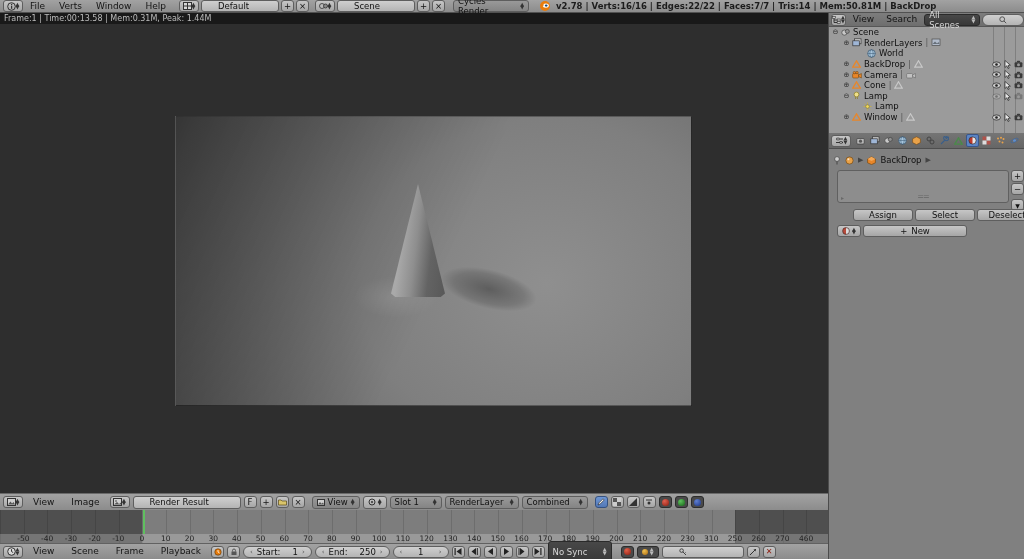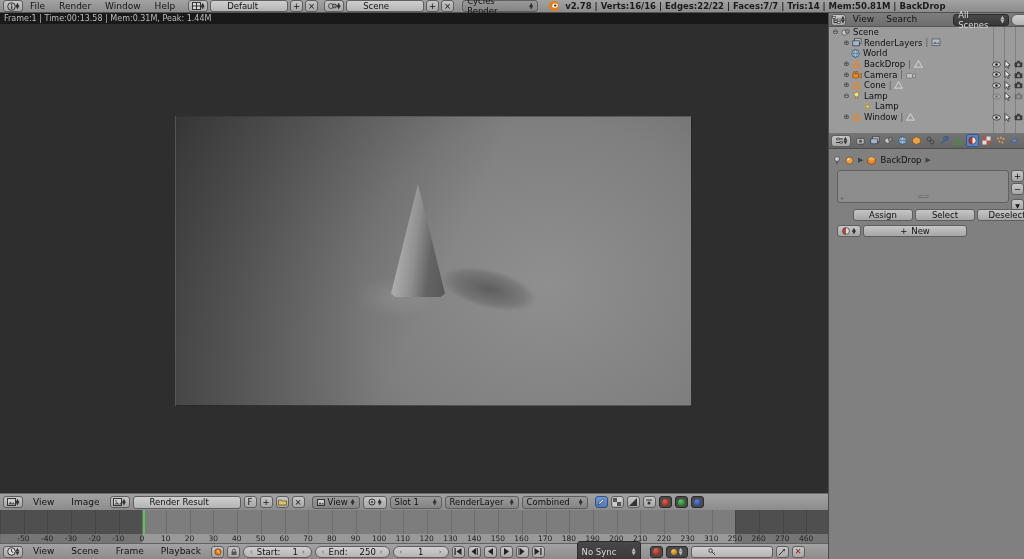--- a/index.html
+++ b/index.html
@@ -11,21 +11,21 @@
   
   .menu-lbl { font-size:9px; color:#141414; padding:0 7px; line-height:13px; cursor:default; }
   .hdr { background:linear-gradient(#a2a2a2,#8c8c8c); border-bottom:1px solid #515151; display:flex; align-items:center; }
   .btn { background:linear-gradient(#c6c6c6,#a6a6a6); border:1px solid #5e5e5e; border-radius:3px;
          font-size:8.5px; color:#111; display:inline-flex; align-items:center; justify-content:center; }
   .fld { background:linear-gradient(#cfcfcf,#b4b4b4); border:1px solid #5e5e5e; border-radius:3px;
          font-size:8.5px; color:#111; display:inline-flex; align-items:center; padding:0 16px; }
   .dd  { background:linear-gradient(#999,#848484); border:1px solid #5e5e5e; border-radius:3px;
          font-size:8.5px; color:#111; display:inline-flex; align-items:center; padding:0 4px; gap:3px; }
   .ddk { background:linear-gradient(#484848,#383838); border:1px solid #2a2a2a; border-radius:3px;
-         font-size:8.5px; color:#d8d8d8; display:inline-flex; align-items:center; padding:0 4px; gap:12px;margin-left:29px; }
+         font-size:8.5px; color:#d8d8d8; display:inline-flex; align-items:center; padding:0 4px; gap:12px; }
   .updown { display:inline-flex; flex-direction:column; line-height:3.5px; font-size:5px; color:#333; }
   .ddk .updown { color:#bbb; }
   .iconbtn { width:20px; height:12px; }
   .sq { width:13px; height:12px; }
   svg { display:block; }
 
   
   #top-header { left:0; top:0; width:1024px; height:13px; gap:0; }
   #top-header .grp { display:flex; align-items:center; gap:2px; margin-left:6px; }
   #stats-text { font-size:8.5px; color:#1c1c1c; margin-left:5px; white-space:nowrap;font-weight:bold; }
@@ -113,21 +113,21 @@
           <circle cx="4.5" cy="4.5" r="3.8" fill="none" stroke="#333" stroke-width="1"></circle>
           <rect x="4" y="3.6" width="1.2" height="3.2" fill="#333"></rect>
           <rect x="4" y="1.8" width="1.2" height="1.2" fill="#333"></rect>
         </svg>
       <span class="updown">
           <span>▲</span>
           <span>▼</span>
         </span>
     </span>
     <span class="menu-lbl">File</span>
-    <span class="menu-lbl">Render</span>
+    <span class="menu-lbl">Verts</span>
     <span class="menu-lbl">Window</span>
     <span class="menu-lbl">Help</span>
 
     <span class="grp">
       <span class="btn iconbtn">
         <svg width="9" height="8" viewBox="0 0 9 8">
             <rect x="0.5" y="0.5" width="8" height="7" fill="#d8d8d8" stroke="#333"></rect>
             <line x1="4.5" y1="0.5" x2="4.5" y2="7.5" stroke="#333"></line>
             <line x1="0.5" y1="4" x2="8.5" y2="4" stroke="#333"></line>
           </svg>
@@ -523,21 +523,21 @@
             </span>
     <span class="ol-label">RenderLayers</span>
   <span class="ol-pipe">|</span>
             <span style="opacity: 0.75;">
               <svg width="10" height="9" viewBox="0 0 10 9">
                 <rect x="1" y="1" width="8" height="6.5" fill="#b9c6da" stroke="#333" stroke-width=".7"></rect>
                 <path d="M1.5 6 L4 3.5 L6 5.5 L7.5 4 L8.5 6 Z" fill="#55616e"></path>
               </svg>
             </span>
           </div>
-          <div class="ol-row" style="padding-left: 12px;">
+          <div class="ol-row" style="padding-left: 28px;">
     <span class="ol-exp"></span>
     <span class="ol-ic">
               <svg width="9" height="9" viewBox="0 0 9 9">
                 <circle cx="4.5" cy="4.5" r="3.8" fill="#a8c6dd" stroke="#33506a" stroke-width=".7"></circle>
                 <ellipse cx="4.5" cy="4.5" rx="1.7" ry="3.8" fill="none" stroke="#33506a" stroke-width=".5"></ellipse>
                 <line x1="0.7" y1="4.5" x2="8.3" y2="4.5" stroke="#33506a" stroke-width=".5"></line>
               </svg>
             </span>
     <span class="ol-label">World</span>
   </div>

